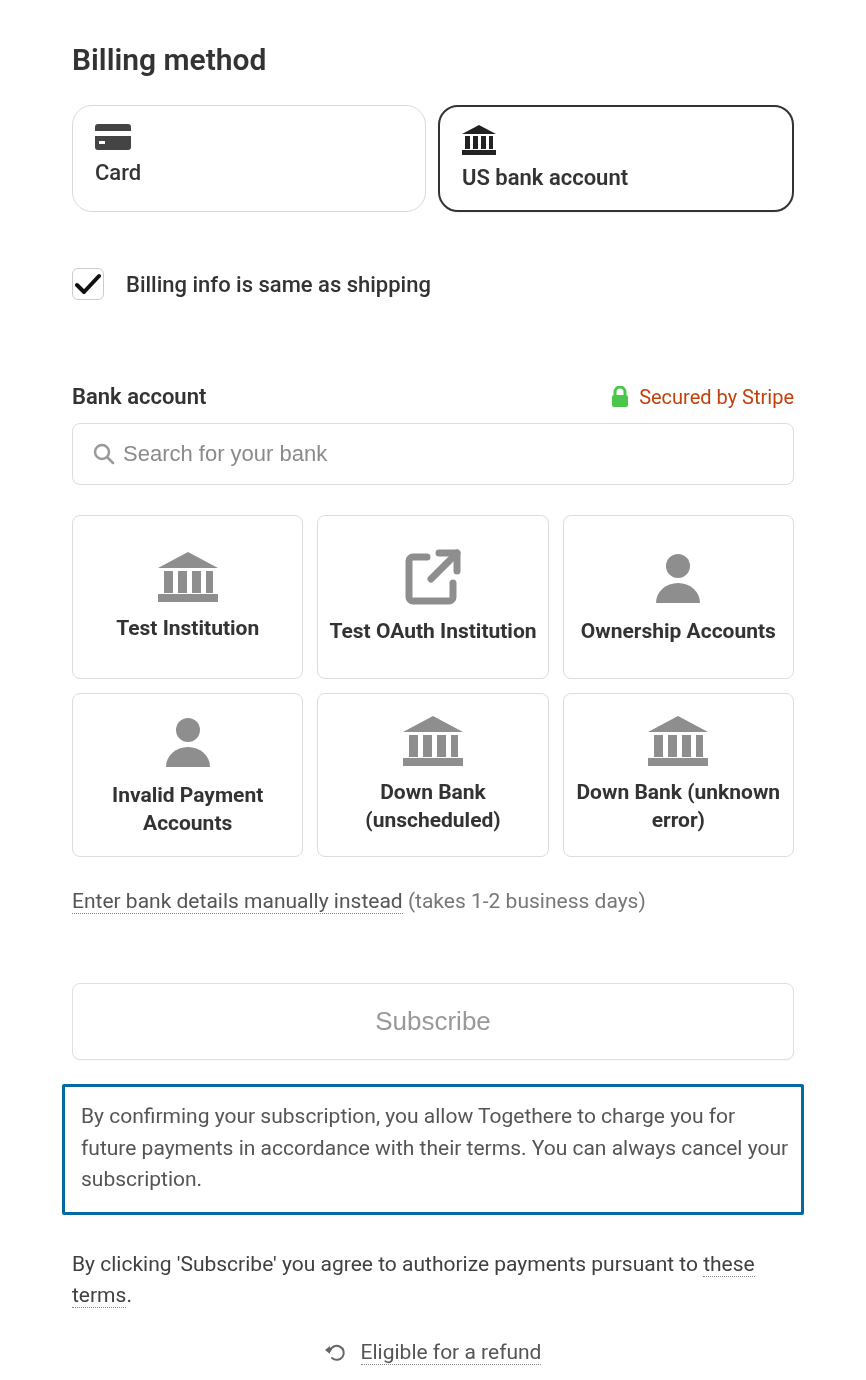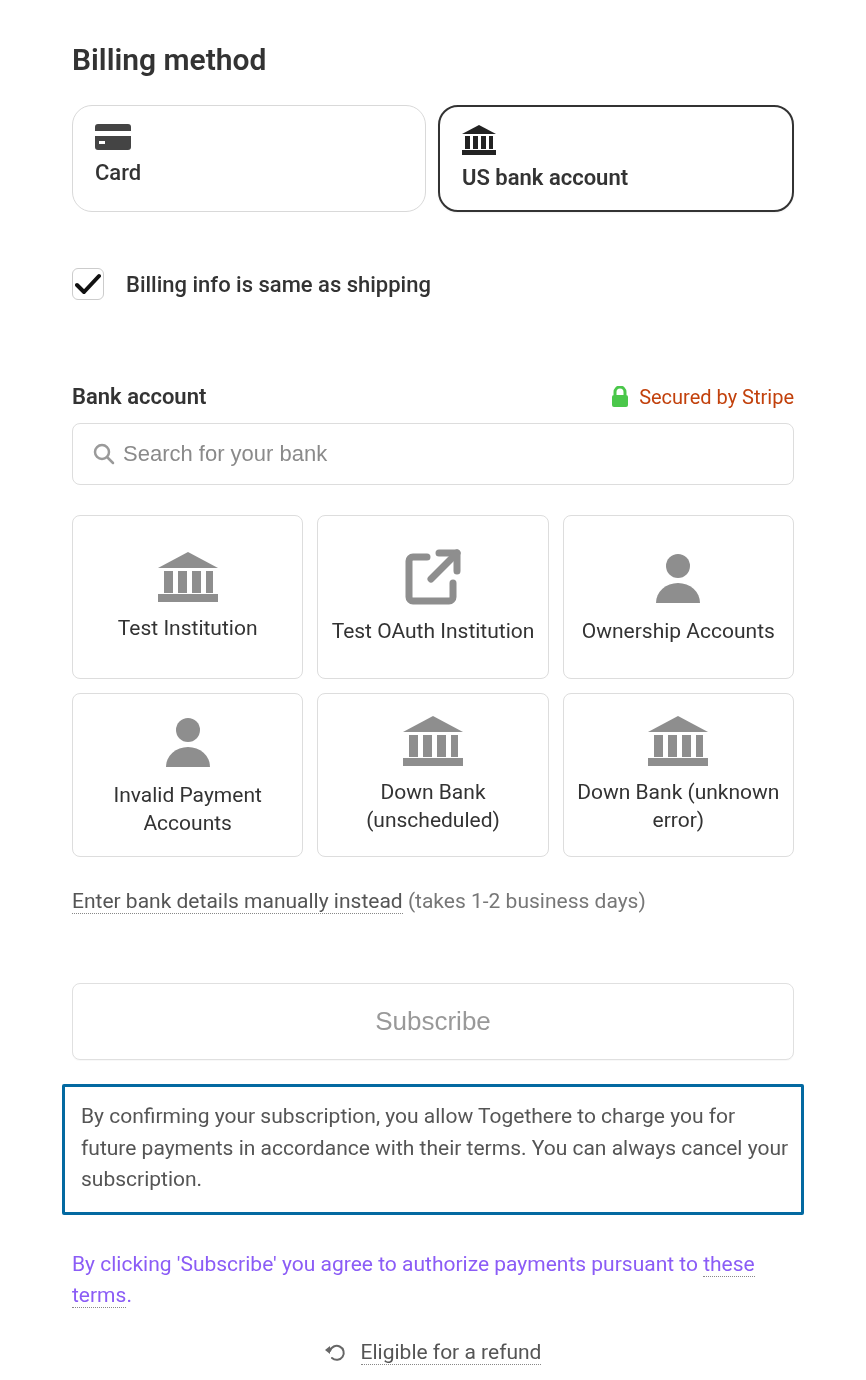--- a/index.html
+++ b/index.html
@@ -119,21 +119,21 @@
     display: flex;
     flex-direction: column;
     align-items: center;
     justify-content: center;
     min-height: 164px;
   }
   .bank-tile .bt-icon { color: #8e8e8e; margin-bottom: 12px; }
   .bank-tile .bt-label {
     font-size: 21px;
     color: #333;
-    font-weight: 400;
+    font-weight: 700;
     line-height: 1.35;
   }
   .manual-row {
     margin-top: 32px;
     font-size: 21px;
     color: #555;
   }
   .manual-link {
     color: #555;
     border-bottom: 1px dotted #888;
@@ -161,21 +161,21 @@
     font-size: 21px;
     color: #555;
     line-height: 1.5;
     border-radius: 2px;
     margin-left: -10px;
     margin-right: -10px;
   }
   .terms-plain {
     margin-top: 34px;
     font-size: 21px;
-    color: #8b5cf6;
+    color: #404040;
     line-height: 1.5;
   }
   .dotted-link {
     border-bottom: 1px dotted #888;
     cursor: pointer;
   }
   .refund-row {
     margin-top: 28px;
     display: flex;
     align-items: center;

